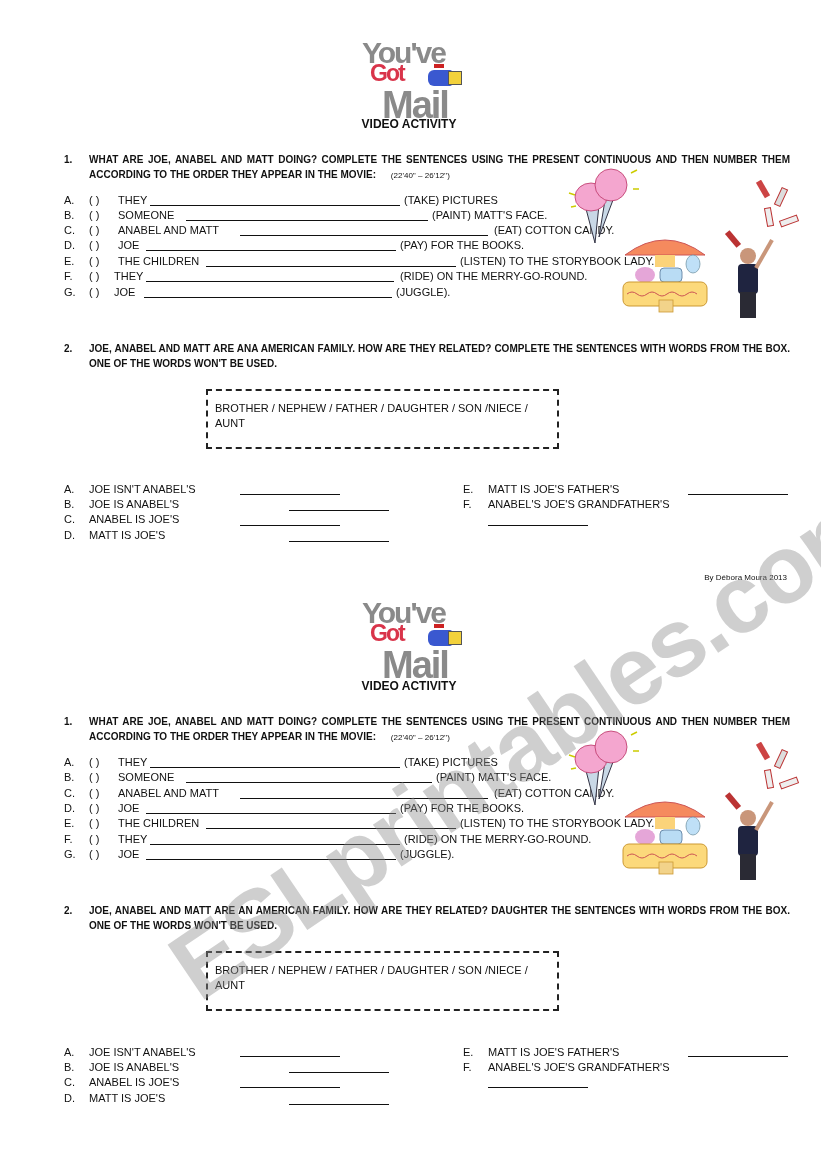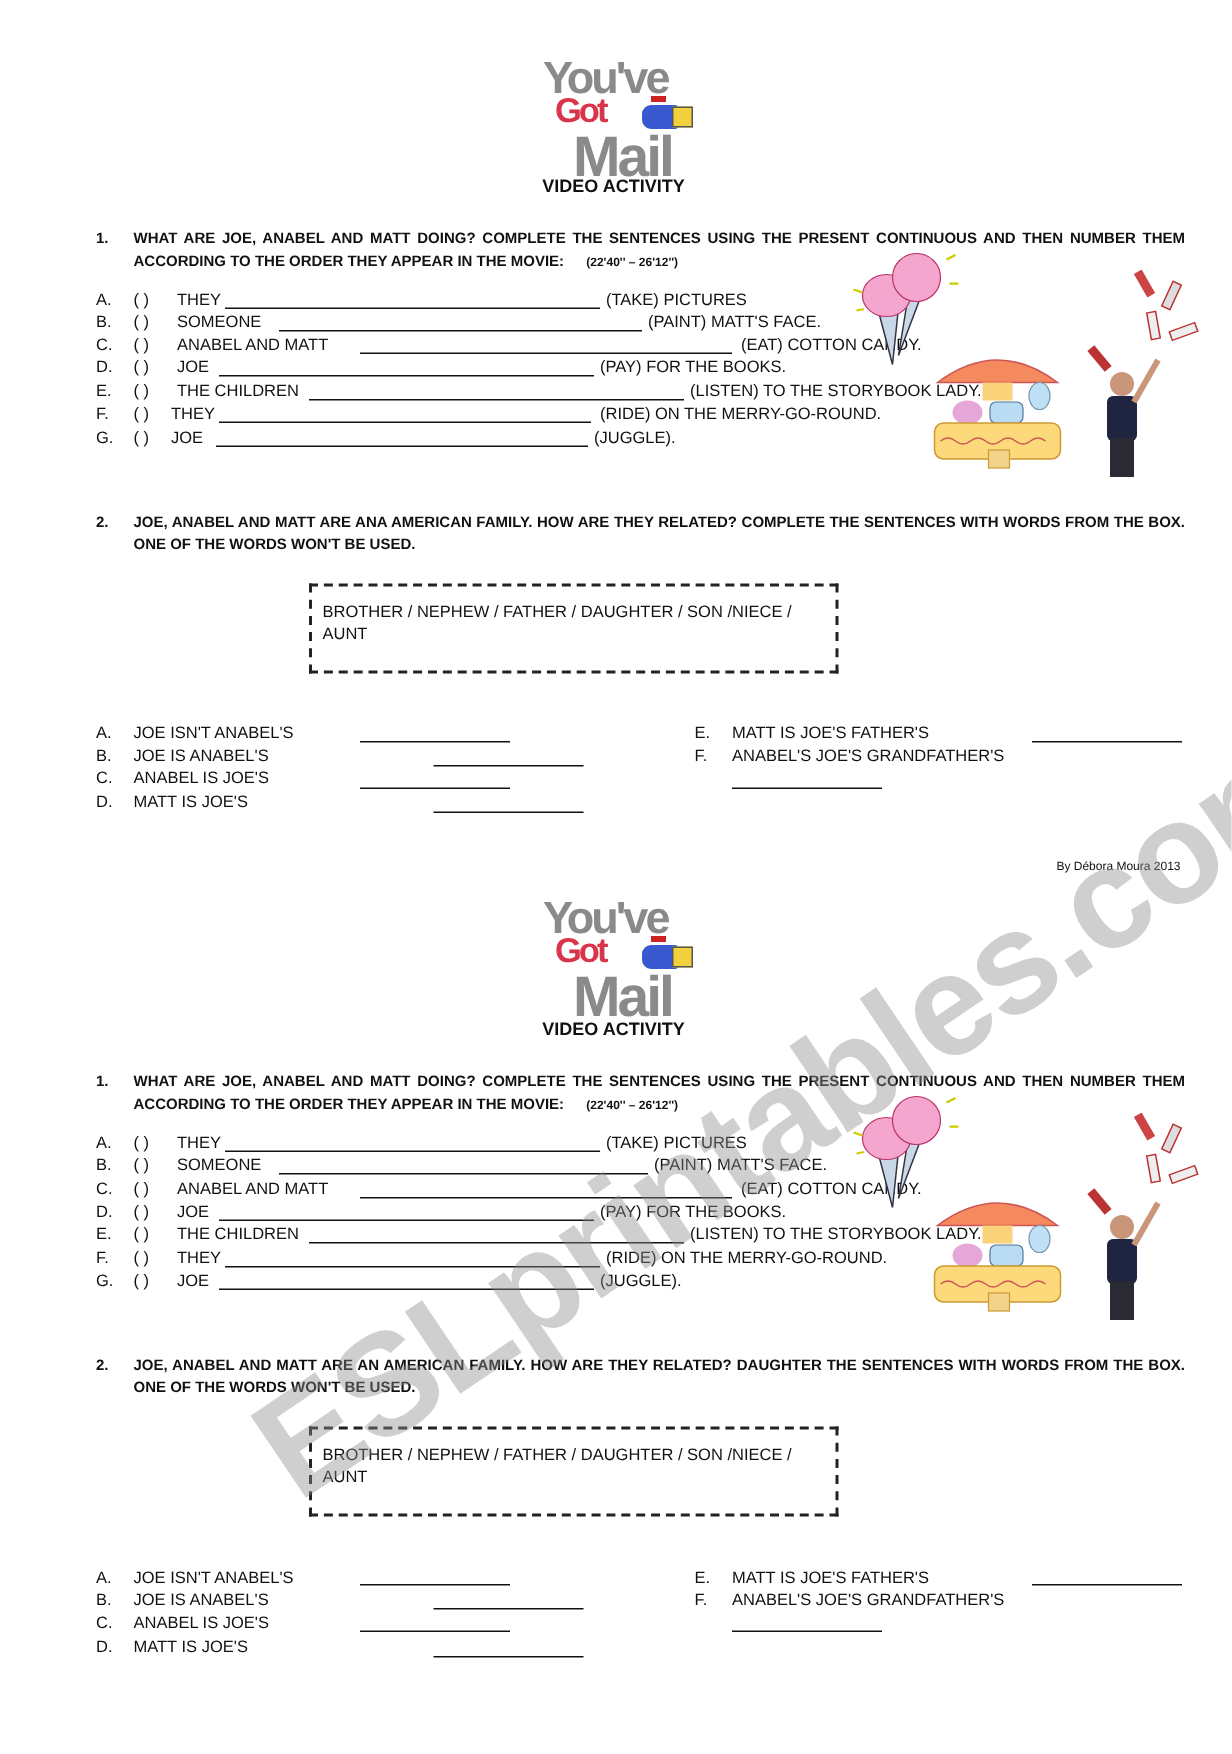--- a/index.html
+++ b/index.html
@@ -11,21 +11,21 @@
     .logo .l1 { left: 6px; top: 0; font-size: 30px; color: #8a8a8a; font-weight: bold; }
     .logo .l2 { left: 14px; top: 24px; font-size: 23px; color: #d9344a; font-weight: bold; }
     .logo .l3 { left: 26px; top: 48px; font-size: 38px; color: #8a8a8a; font-weight: bold; }
     .mailbox { position: absolute; left: 72px; top: 32px; width: 24px; height: 16px; background: #3a58d0; border-radius: 6px 2px 2px 6px; }
     .mailbox .env { position: absolute; right: -10px; top: 1px; width: 12px; height: 12px; background: #f2d13c; border: 1px solid #555; }
     .mailbox .flag { position: absolute; left: 6px; top: -6px; width: 10px; height: 4px; background: #c22; }
     .title { position: absolute; left: 0; width: 818px; text-align: center; font-weight: bold; font-size: 12px; font-family: "Liberation Sans", sans-serif; }
     .q-header { position: absolute; left: 64px; width: 726px; font-size: 10px; font-weight: bold; line-height: 15px; font-family: "Liberation Sans", sans-serif; text-align: justify; }
     .q-header .num { position: absolute; left: 0; }
     .q-header .txt { margin-left: 25px; display: block; }
-    .q-header .time { font-weight: bold; font-size: 8px; padding-left: 12px; }
+    .q-header .time { font-weight: normal; font-size: 8px; padding-left: 12px; }
     .row { position: absolute; left: 64px; height: 15px; font-size: 11px; line-height: 15px; white-space: nowrap; font-family: "Liberation Sans", sans-serif; }
     .row .letter { position: absolute; left: 0; width: 20px; }
     .row .paren { position: absolute; left: 25px; }
     .row .subj { position: absolute; }
     .row .blank { position: absolute; top: 12px; height: 0; border-bottom: 1px solid #111; }
     .row .verb { position: absolute; }
     .wordbox { position: absolute; left: 206px; width: 353px; height: 60px; border: 2px dashed #222; box-sizing: border-box; padding: 10px 6px 0 7px; font-size: 11px; line-height: 15px; font-family: "Liberation Sans", sans-serif; }
     .rel { position: absolute; font-size: 11px; line-height: 15px; font-family: "Liberation Sans", sans-serif; white-space: nowrap; }
     .rel .letter { position: absolute; left: 0; }
     .rel .txt { position: absolute; left: 25px; }

